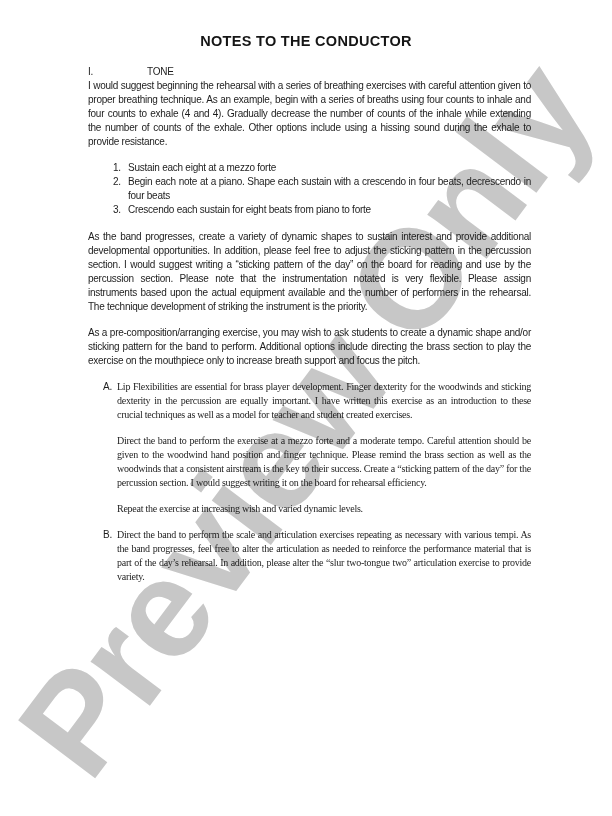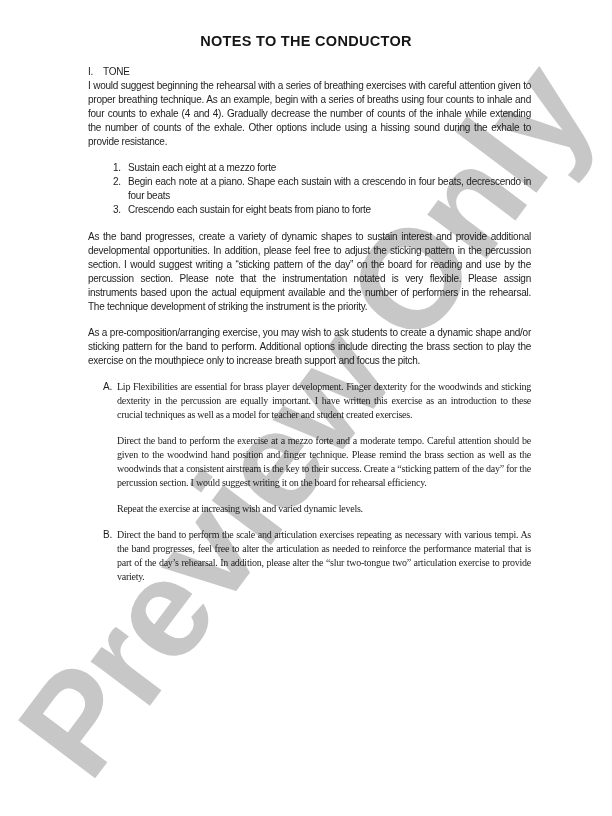--- a/index.html
+++ b/index.html
@@ -50,21 +50,21 @@
     width: 443px;
     font-size: 10px;
     line-height: 14px;
     letter-spacing: -0.25px;
     text-align: justify;
     z-index: 2;
   }
 
   .sec-head { display: flex; }
   .numeral { flex: none; width: 15px; }
-  .sec-title { flex: 1; }
+  .sec-title { flex: 1; margin-left: 44px; }
 
   .para { margin: 0 0 12px 0; }
 
   .num-list {
     list-style: none;
     margin: 0 0 13px 0;
     padding: 0 0 0 25px;
   }
   .num-item { display: flex; }
   .li-num { flex: none; width: 15px; }

